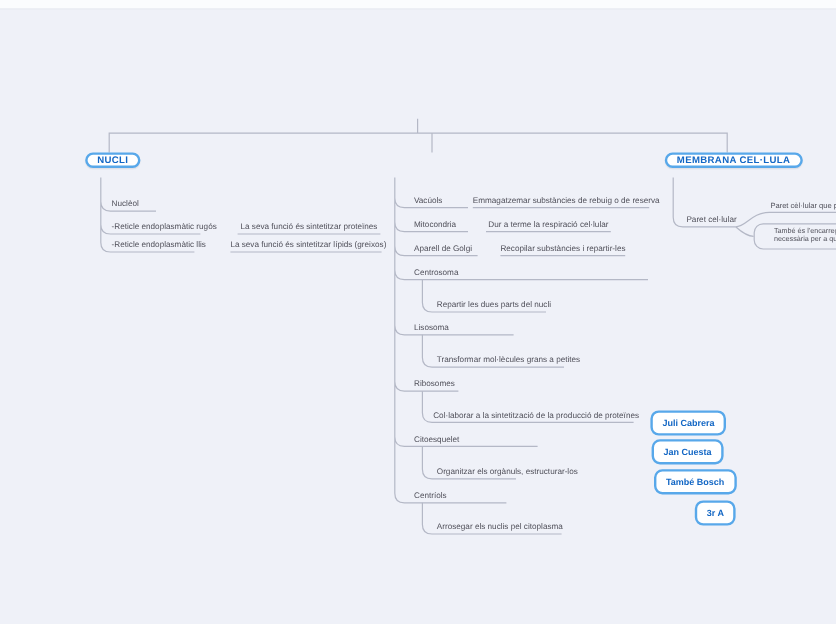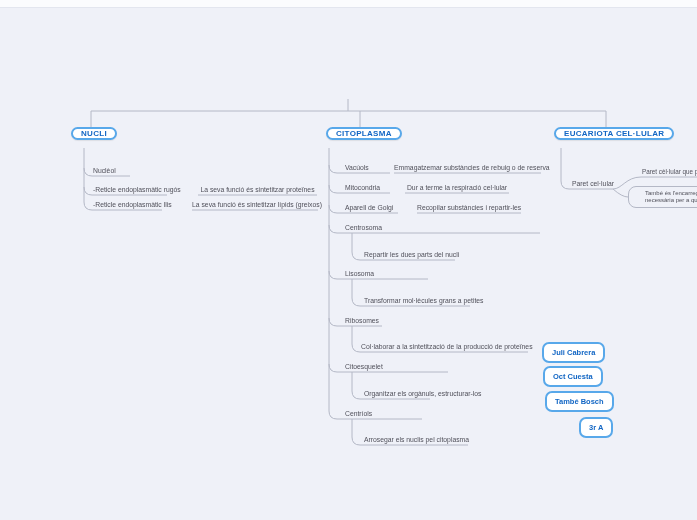--- a/index.html
+++ b/index.html
@@ -50,22 +50,21 @@
              M352 372 V391 Q352 399 360 399 H430
              M352 419 V437 Q352 445 360 445 H468"></path>
 
     <path d="M561 148 V181 Q561 189 569 189 H613
              M613 189 C622 189 626 177 641 177 H697
              M613 189 Q622 197 628 197"></path>
   </svg>
 
 
   <div class="node branch-box" style="left:71px;top:127px">NUCLI</div>
-  <div class="node branch-box" style="left:326px;top:127px">CITOPLASMA</div>
-  <div class="node branch-box" style="left:554px;top:127px">EUCARIOTA CEL·LULAR</div>
+  <div class="node branch-box" style="left:554px;top:127px">MEMBRANA CEL·LULA</div>
 
   <div class="node leaf" style="left:93px;top:167px">Nuclèol</div>
   <div class="node leaf" style="left:93px;top:186px">-Reticle endoplasmàtic rugós</div>
   <div class="node leaf centered" style="left:198px;top:186px;width:119px">La seva funció és sintetitzar proteïnes</div>
   <div class="node leaf" style="left:93px;top:201px">-Reticle endoplasmàtic llis</div>
   <div class="node leaf centered" style="left:192px;top:201px;width:126px">La seva funció és sintetitzar lípids (greixos)</div>
 
   <div class="node leaf" style="left:345px;top:164px">Vacúols</div>
   <div class="node leaf centered" style="left:394px;top:164px;width:147px">Emmagatzemar substàncies de rebuig o de reserva</div>
 
@@ -91,16 +90,16 @@
   <div class="node leaf" style="left:364px;top:436px">Arrosegar els nuclis pel citoplasma</div>
 
   <div class="node leaf" style="left:572px;top:180px">Paret cel·lular</div>
   <div class="node leaf" style="left:642px;top:168px;font-size:6.3px">Paret cèl·lular que p</div>
   <div class="node paret-box" style="left:628px;top:186px">
     <div>També és l'encarreg</div>
     <div>necessària per a qu</div>
   </div>
 
   <div class="node author-box" style="left:542px;top:342px">Juli Cabrera</div>
-  <div class="node author-box" style="left:543px;top:366px">Oct Cuesta</div>
+  <div class="node author-box" style="left:543px;top:366px">Jan Cuesta</div>
   <div class="node author-box" style="left:545px;top:391px">També Bosch</div>
   <div class="node author-box" style="left:579px;top:417px">3r A</div>
 </div>
 
 </body></html>

